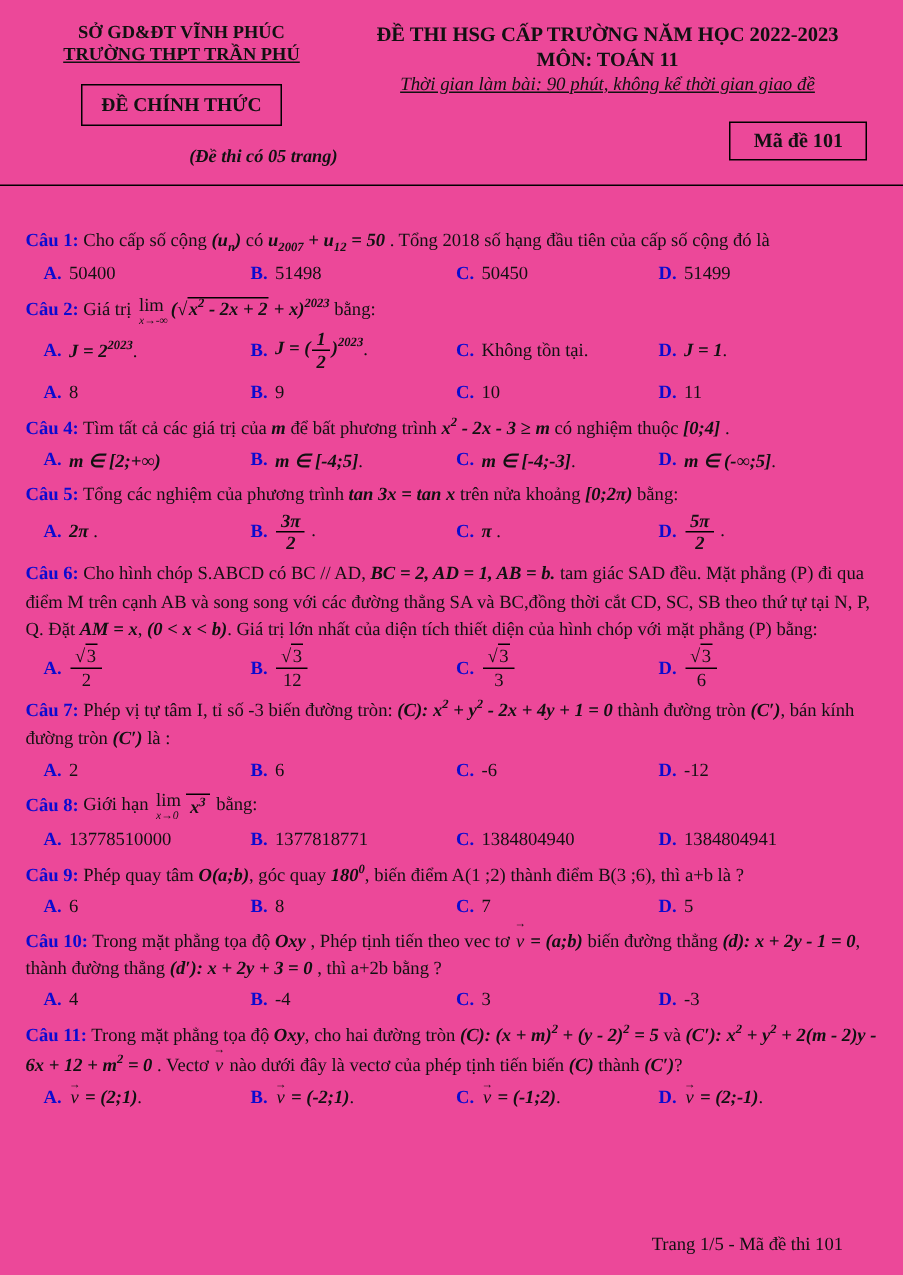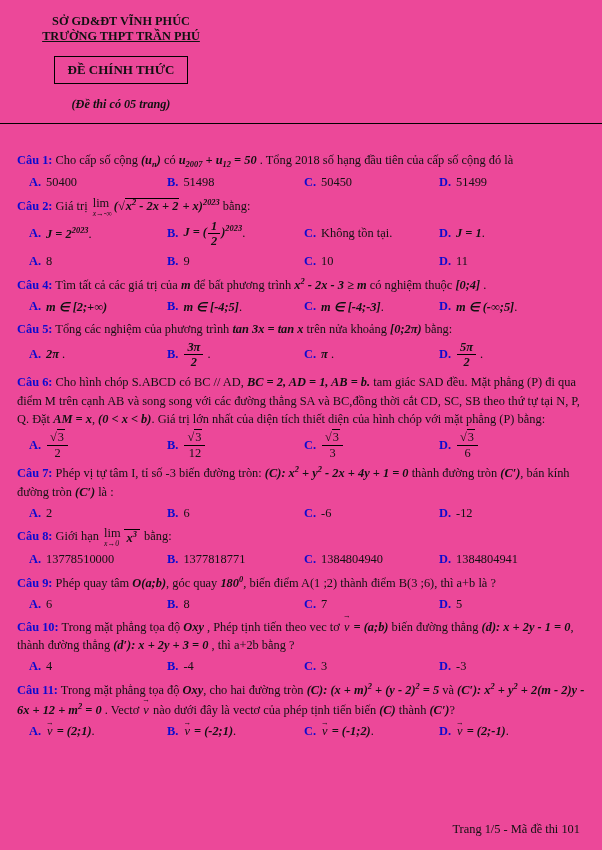--- a/index.html
+++ b/index.html
@@ -8,21 +8,21 @@
     background:#ec4899;color:#111;overflow:hidden;
     font-family:"Liberation Serif", serif;font-size:12.4px;
     padding:14px 17px 0 17px;
   }
   
   .header{display:flex;align-items:flex-start;}
   .header-left{width:208px;text-align:center;flex:none;}
   .org{font-weight:bold;font-size:12.3px;line-height:1.25;}
   .org-under{text-decoration:underline;font-family:Liberation Serif, serif;}
   .official-box{display:inline-block;border:1.7px solid #000;padding:5px 13px;margin-top:11px;font-weight:bold;font-size:13px;text-align:center;}
-  .pages-note{margin-top:13px;font-weight:bold;font-style:italic;font-size:12.2px;}
+  .pages-note{margin-top:13px;font-weight:bold;font-style:italic;font-size:12.2px;text-align:right;}
   .header-right{flex:1;text-align:center;}
   .title1{font-weight:bold;font-size:13.7px;line-height:1.25;}
   .title2{font-weight:bold;font-size:13.4px;line-height:1.25;margin-top:1px;}
   .time-note{font-style:italic;font-size:12.6px;margin-top:2px;text-decoration:underline;}
   .code-box{width:fit-content;margin:17px 7px 0 auto;border:1.7px solid #000;padding:4px 15px;font-weight:bold;font-size:13.4px;}
   .rule{border:none;border-top:1.7px solid #000;margin:11px -17px 0 -17px;}
   
   .questions{margin-top:27px;}
   .question{margin-bottom:3px;}
   .qtext{line-height:1.52;}
@@ -42,34 +42,40 @@
   .frac .fn{display:block;padding:0 3px;}
   .frac .fd{display:block;border-top:1px solid #000;padding:0 3px;}
   .sqrt{white-space:nowrap;}
   .sqb{border-top:1px solid #000;padding:0 1px;}
   .lim{display:inline-block;vertical-align:middle;text-align:left;line-height:1;margin:0 2px;}
   .lim .limtop{display:block;font-style:normal;}
   .lim .limsub{display:block;font-size:0.62em;font-style:italic;margin-top:1px;}
   .vec{position:relative;font-style:italic;display:inline-block;padding:0 1px;}
   .vec .va{position:absolute;top:-0.72em;left:0;right:0;font-size:0.62em;font-style:normal;text-align:center;line-height:1;}
   
-  .footer{position:absolute;right:22px;bottom:13px;font-size:12.4px;}
+  .footer{position:absolute;right:40px;bottom:13px;font-size:12.4px;}
 </style>
 </head>
 <body>
 
 <div class="page">
 
   <div class="header">
     <div class="header-left">
       <div class="org">SỞ GD&amp;ĐT VĨNH PHÚC</div>
       <div class="org org-under">TRƯỜNG THPT TRẦN PHÚ</div>
       <div><span class="official-box">ĐỀ CHÍNH THỨC</span></div>
       <div class="pages-note">(Đề thi có 05 trang)</div>
     </div>
+    <div class="header-right">
+      <div class="title1">ĐỀ THI HSG CẤP TRƯỜNG NĂM HỌC 2022-2023</div>
+      <div class="title2">MÔN: TOÁN 11</div>
+      <div><span class="time-note">Thời gian làm bài: 90 phút, không kể thời gian giao đề</span></div>
+      <div class="code-box">Mã đề 101</div>
+    </div>
   </div>
 
   <hr class="rule">
 
   <div class="questions">
   <div class="question">
     <div class="qtext">
       <span class="qlabel">Câu 1:</span>
       <span class="qbody">Cho cấp số cộng <span class="m">(u<sub>n</sub>)</span> có <span class="m">u<sub>2007</sub> + u<sub>12</sub> = 50</span> . Tổng 2018 số hạng đầu tiên của cấp số cộng đó là</span>
     </div>

